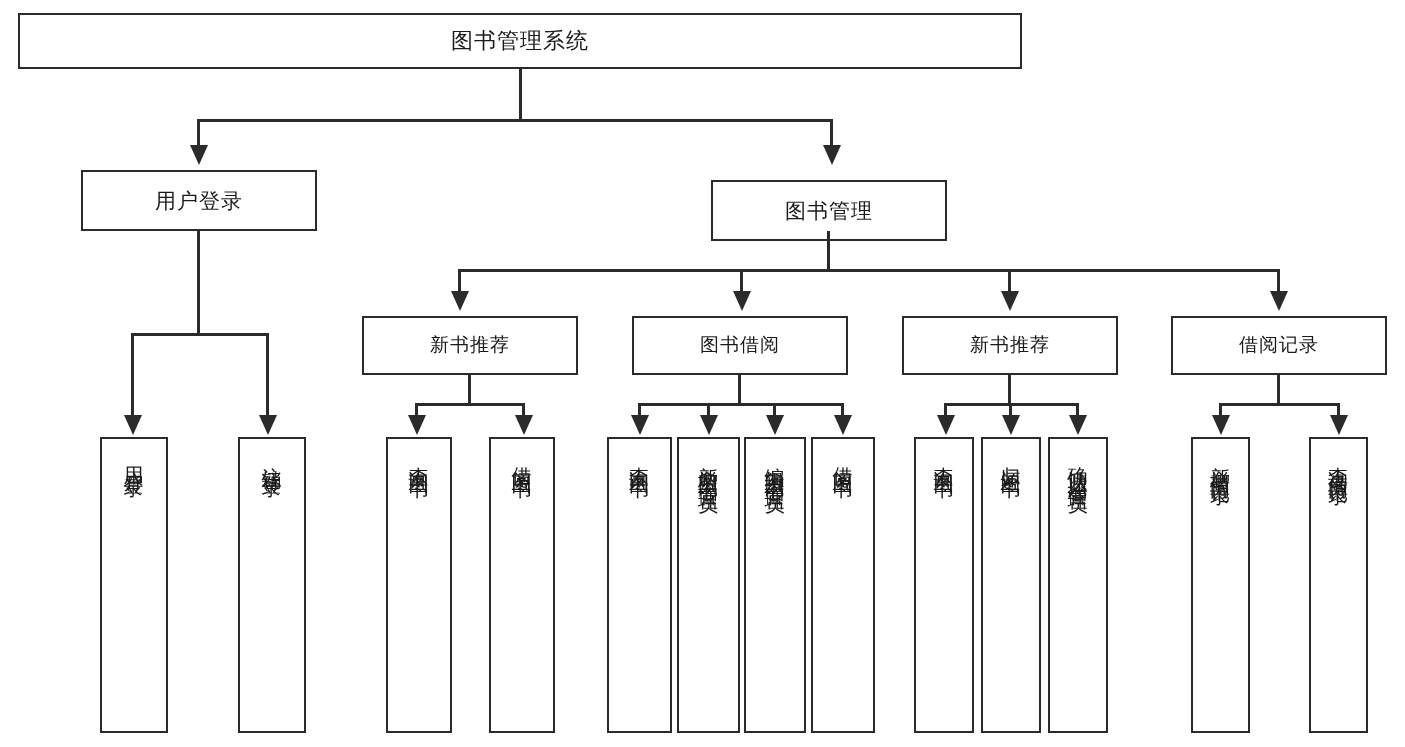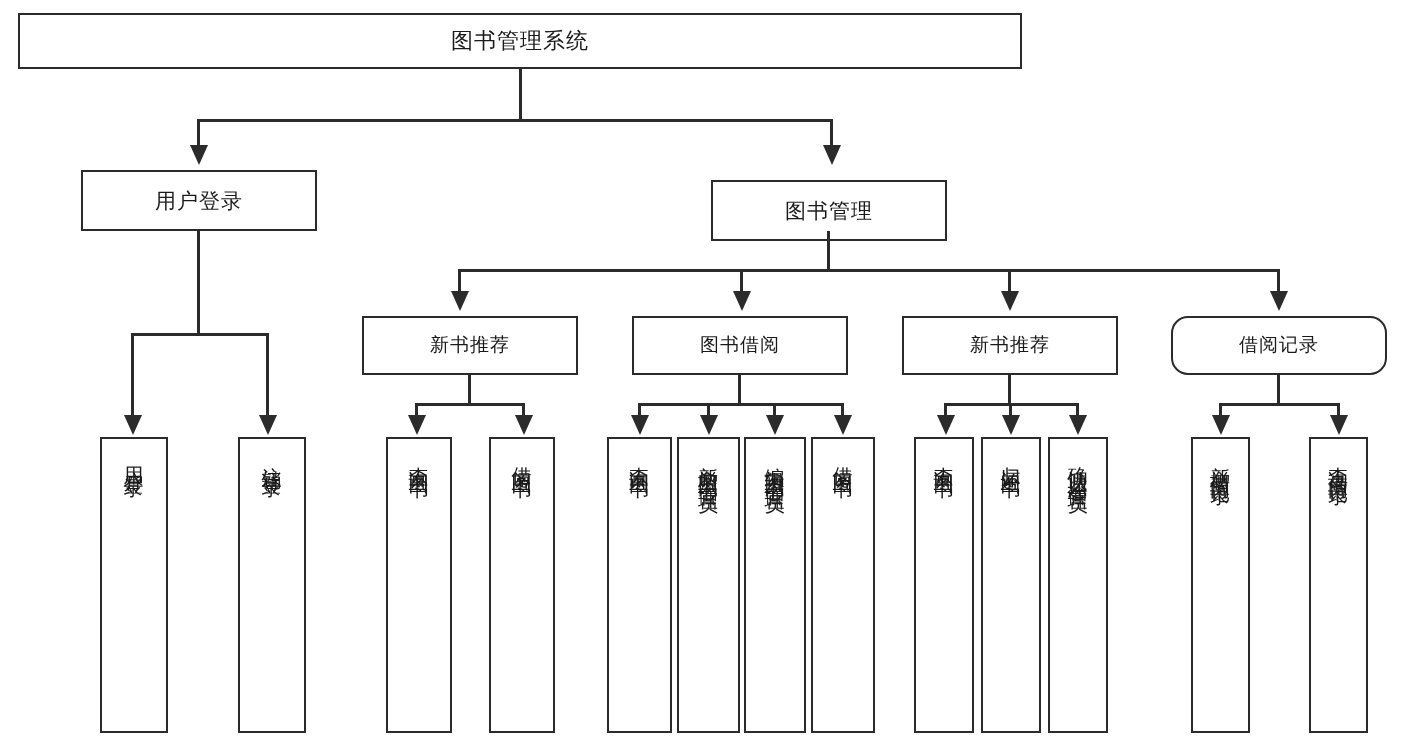--- a/index.html
+++ b/index.html
@@ -138,21 +138,21 @@
 
   <div class="node level3" style="left:362px; top:316px; width:216px; height:59px;">
     <span class="node-label">新书推荐</span>
   </div>
   <div class="node level3" style="left:632px; top:316px; width:216px; height:59px;">
     <span class="node-label">图书借阅</span>
   </div>
   <div class="node level3" style="left:902px; top:316px; width:216px; height:59px;">
     <span class="node-label">新书推荐</span>
   </div>
-  <div class="node level3" style="left:1171px; top:316px; width:216px; height:59px;border-radius:17px;">
+  <div class="node level3" style="left:1171px; top:316px; width:216px; height:59px;">
     <span class="node-label">借阅记录</span>
   </div>
 
   <div class="vline" style="left:468px; top:375px; width:3px; height:30px;"></div>
   <div class="hline" style="left:415px; top:403px; width:110px; height:3px;"></div>
   <div class="vline" style="left:415px; top:403px; width:3px; height:14px;"></div>
   <div class="arrow" style="left:408px; top:415px;"></div>
   <div class="vline" style="left:522px; top:403px; width:3px; height:14px;"></div>
   <div class="arrow" style="left:515px; top:415px;"></div>
 

